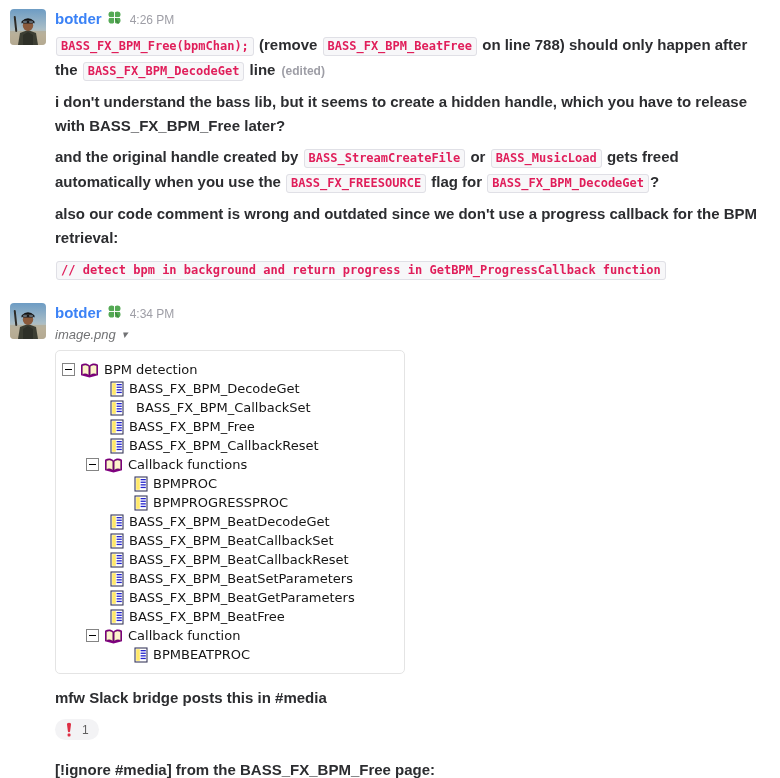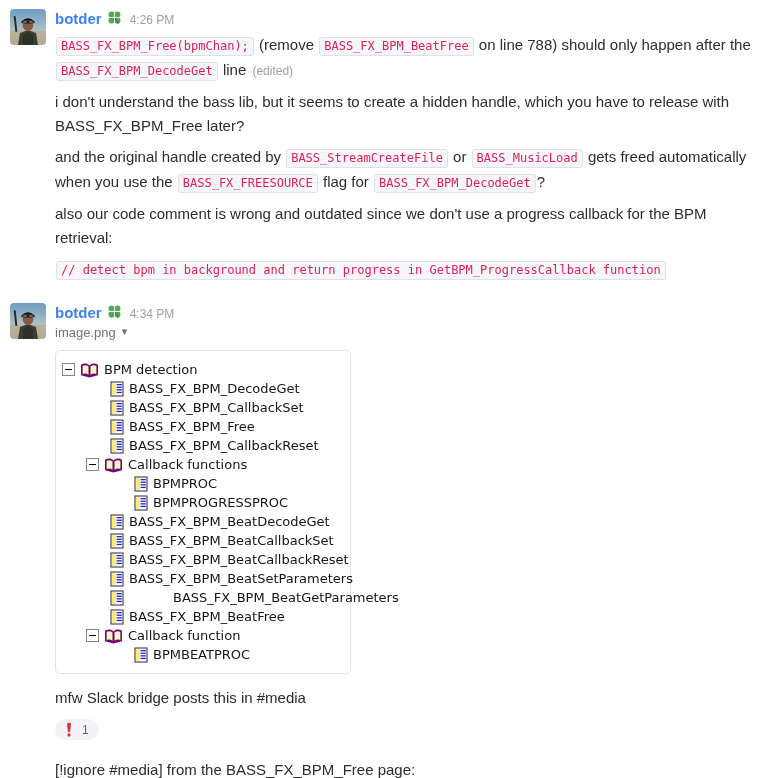--- a/index.html
+++ b/index.html
@@ -10,36 +10,36 @@
   .message + .message { margin-top:12px; }
   .avatar { width:36px; height:36px; border-radius:4px; overflow:hidden; flex:none; margin-right:9px; cursor:pointer; }
   .avatar svg { display:block; }
   .content { flex:1; min-width:0; }
 
   .msg-header { display:flex; align-items:baseline; height:19px; }
   .author { font-weight:bold; font-size:15px; color:#3b82f6; }
   .badge-clover { margin:0 4px 0 5px; position:relative; top:1px; }
   .timestamp { font-size:12px; color:#9e9ea6; margin-left:4px; }
 
-  .para { font-size:15px; line-height:24px; color:#2c2d30; margin-top:7px; }
+  .para { font-size:15px; line-height:24px; color:#2c2d30; margin-top:7px;font-weight:bold; }
   .para:first-child { margin-top:5px; }
   .inline-code {
     font-family:"DejaVu Sans Mono", monospace;
     font-size:12px; color:#e01e5a;
     background:#f7f7f9; border:1px solid #e0e0e6; border-radius:3px;
     padding:1px 4px 2px; margin:0 1px; white-space:nowrap;
   }
   .edited { font-size:12px; color:#9e9ea6; margin-left:2px; }
 
-  .file-row { display:flex; margin-top:3px; height:18px; cursor:pointer; }
+  .file-row { display:flex; align-items:center; margin-top:3px; height:18px; cursor:pointer;font-style:italic; }
   .file-name { font-size:13px; color:#717274; }
   .file-chevron { font-size:11px; color:#717274; margin-left:6px; }
 
   .tree-box {
-    margin-top:7px; width:296px;
+    margin-top:7px; width:350px;
     background:#fff; border:1px solid #e4e4e4; border-radius:5px;
     padding:9px 6px; cursor:pointer;
   }
   .tree-row { display:flex; align-items:center; height:19px; font-family:"DejaVu Sans", sans-serif; font-size:13px; color:#151515; }
   .tree-expand {
     width:13px; height:13px; flex:none; background:#fff;
     border:1px solid #848484; display:inline-flex; align-items:center; justify-content:center;
     margin-right:5px;
   }
   .tree-expand i { display:block; width:7px; height:1px; background:#000; }
@@ -169,21 +169,21 @@
               <g fill="#2424cc">
                 <rect x="6.6" y="3" width="5.2" height="1.3"></rect>
                 <rect x="6.6" y="5.6" width="5.2" height="1.3"></rect>
                 <rect x="6.6" y="8.2" width="5.2" height="1.3"></rect>
                 <rect x="6.6" y="10.8" width="5.2" height="1.3"></rect>
               </g>
             </svg>
           </span>
           <span class="tree-label">BASS_FX_BPM_DecodeGet</span>
         </div>
-        <div class="tree-row" style="padding-left: 48px;">
+        <div class="tree-row" style="padding-left: 48px; gap: 7px;">
           <span class="tree-icon">
             <svg width="14" height="16" viewBox="0 0 14 16">
               <rect x="1" y="1" width="12" height="14" fill="#ffffff" stroke="#3a3a5c" stroke-width="1.1"></rect>
               <rect x="2.2" y="2.2" width="3.6" height="11.6" fill="#ffe868"></rect>
               <g fill="#2424cc">
                 <rect x="6.6" y="3" width="5.2" height="1.3"></rect>
                 <rect x="6.6" y="5.6" width="5.2" height="1.3"></rect>
                 <rect x="6.6" y="8.2" width="5.2" height="1.3"></rect>
                 <rect x="6.6" y="10.8" width="5.2" height="1.3"></rect>
               </g>
@@ -317,21 +317,21 @@
               <g fill="#2424cc">
                 <rect x="6.6" y="3" width="5.2" height="1.3"></rect>
                 <rect x="6.6" y="5.6" width="5.2" height="1.3"></rect>
                 <rect x="6.6" y="8.2" width="5.2" height="1.3"></rect>
                 <rect x="6.6" y="10.8" width="5.2" height="1.3"></rect>
               </g>
             </svg>
           </span>
           <span class="tree-label">BASS_FX_BPM_BeatSetParameters</span>
         </div>
-        <div class="tree-row" style="padding-left: 48px; gap: 44px;">
+        <div class="tree-row" style="padding-left: 48px;">
           <span class="tree-icon">
             <svg width="14" height="16" viewBox="0 0 14 16">
               <rect x="1" y="1" width="12" height="14" fill="#ffffff" stroke="#3a3a5c" stroke-width="1.1"></rect>
               <rect x="2.2" y="2.2" width="3.6" height="11.6" fill="#ffe868"></rect>
               <g fill="#2424cc">
                 <rect x="6.6" y="3" width="5.2" height="1.3"></rect>
                 <rect x="6.6" y="5.6" width="5.2" height="1.3"></rect>
                 <rect x="6.6" y="8.2" width="5.2" height="1.3"></rect>
                 <rect x="6.6" y="10.8" width="5.2" height="1.3"></rect>
               </g>

